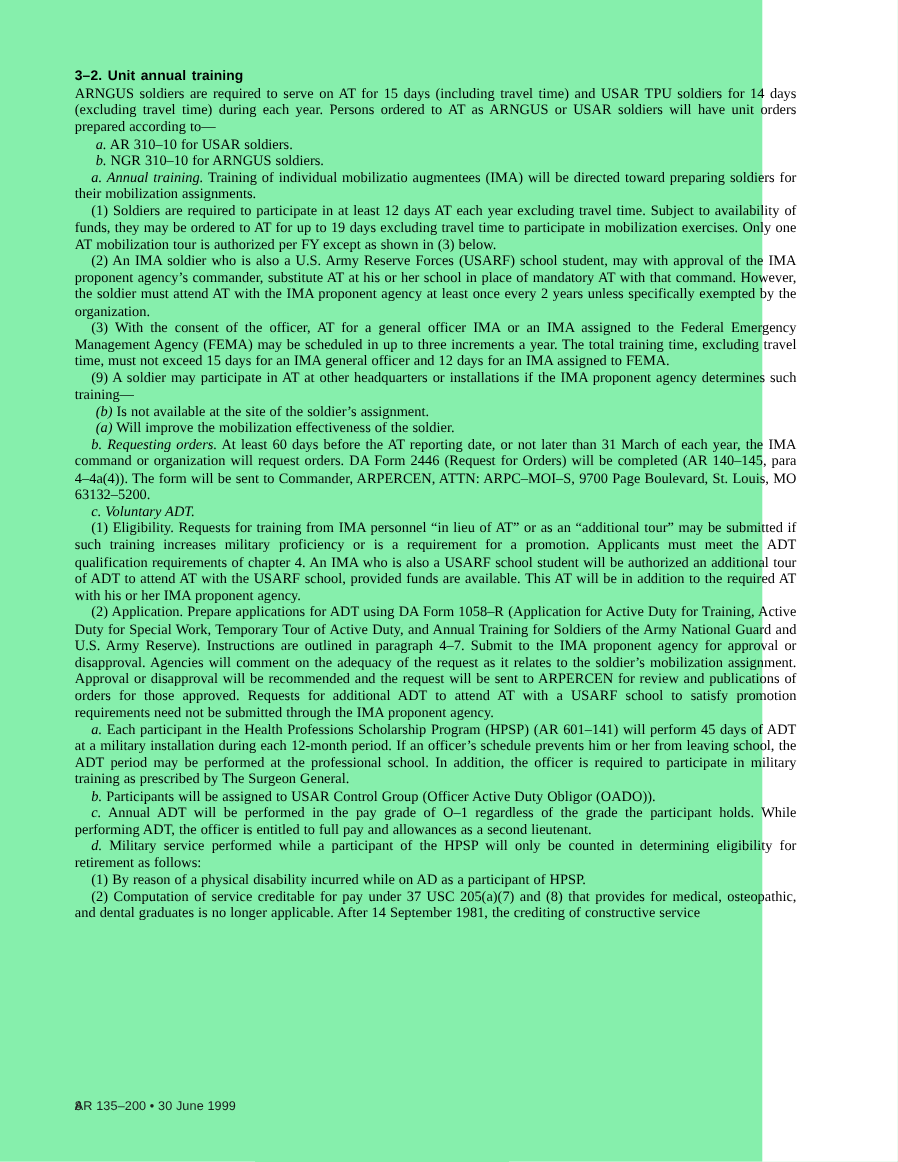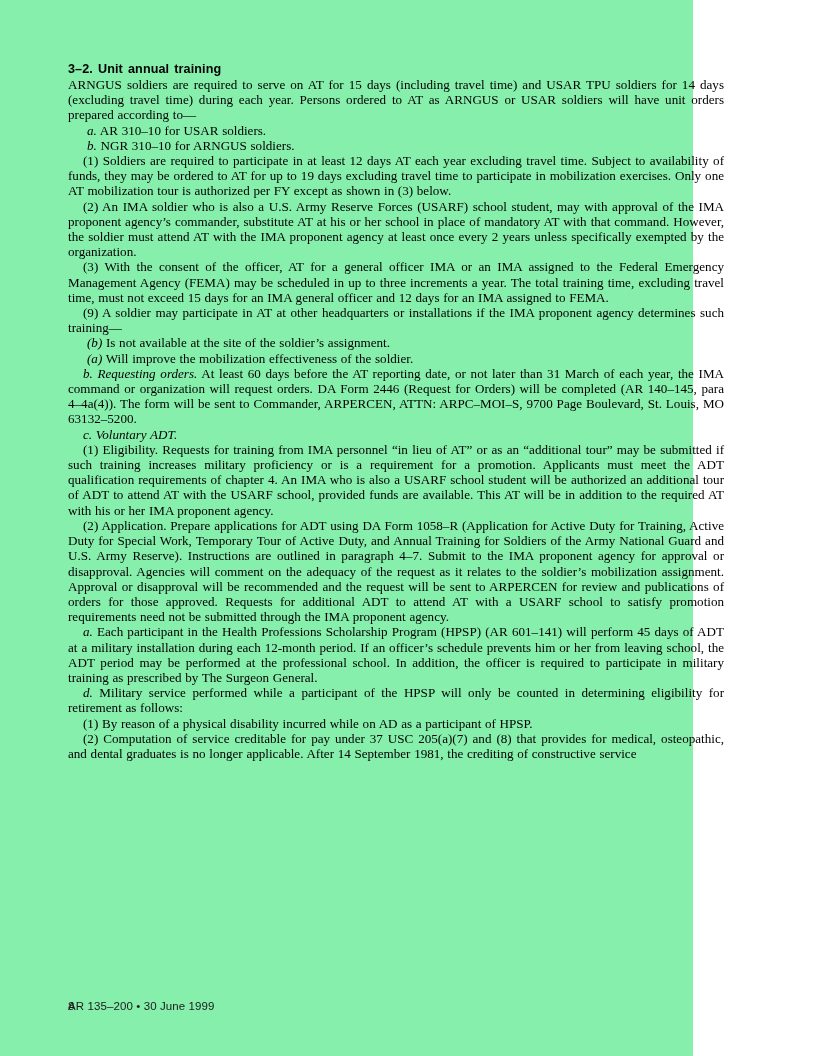--- a/index.html
+++ b/index.html
@@ -90,32 +90,35 @@
 
 <div class="page">
 
   <div class="content">
 
     <h2 class="heading">3–2. Unit annual training</h2>
     <p class="para flush">ARNGUS soldiers are required to serve on AT for 15 days (including travel time) and USAR TPU soldiers for 14 days (excluding travel time) during each year. Persons ordered to AT as ARNGUS or USAR soldiers will have unit orders prepared according to—</p>
     <p class="para indent2"><span class="it">a.</span><span> AR 310–10 for USAR soldiers.</span></p>
     <p class="para indent2"><span class="it">b.</span><span> NGR 310–10 for ARNGUS soldiers.</span></p>
 
+    <p class="para indent"><span class="it">a. Annual training.</span><span> Training of individual mobilizatio augmentees (IMA) will be directed toward preparing soldiers for their mobilization assignments.</span></p>
     <p class="para indent">(1) Soldiers are required to participate in at least 12 days AT each year excluding travel time. Subject to availability of funds, they may be ordered to AT for up to 19 days excluding travel time to participate in mobilization exercises. Only one AT mobilization tour is authorized per FY except as shown in (3) below.</p>
     <p class="para indent">(2) An IMA soldier who is also a U.S. Army Reserve Forces (USARF) school student, may with approval of the IMA proponent agency’s commander, substitute AT at his or her school in place of mandatory AT with that command. However, the soldier must attend AT with the IMA proponent agency at least once every 2 years unless specifically exempted by the organization.</p>
     <p class="para indent">(3) With the consent of the officer, AT for a general officer IMA or an IMA assigned to the Federal Emergency Management Agency (FEMA) may be scheduled in up to three increments a year. The total training time, excluding travel time, must not exceed 15 days for an IMA general officer and 12 days for an IMA assigned to FEMA.</p>
     <p class="para indent">(9) A soldier may participate in AT at other headquarters or installations if the IMA proponent agency determines such training—</p>
     <p class="para indent2"><span class="it">(b)</span><span> Is not available at the site of the soldier’s assignment.</span></p>
     <p class="para indent2"><span class="it">(a)</span><span> Will improve the mobilization effectiveness of the soldier.</span></p>
     <p class="para indent"><span class="it">b. Requesting orders.</span><span> At least 60 days before the AT reporting date, or not later than 31 March of each year, the IMA command or organization will request orders. DA Form 2446 (Request for Orders) will be completed (AR 140–145, para 4–4a(4)). The form will be sent to Commander, ARPERCEN, ATTN: ARPC–MOI–S, 9700 Page Boulevard, St. Louis, MO 63132–5200.</span></p>
     <p class="para indent"><span class="it">c. Voluntary ADT.</span></p>
     <p class="para indent">(1) Eligibility. Requests for training from IMA personnel “in lieu of AT” or as an “additional tour” may be submitted if such training increases military proficiency or is a requirement for a promotion. Applicants must meet the ADT qualification requirements of chapter 4. An IMA who is also a USARF school student will be authorized an additional tour of ADT to attend AT with the USARF school, provided funds are available. This AT will be in addition to the required AT with his or her IMA proponent agency.</p>
     <p class="para indent">(2) Application. Prepare applications for ADT using DA Form 1058–R (Application for Active Duty for Training, Active Duty for Special Work, Temporary Tour of Active Duty, and Annual Training for Soldiers of the Army National Guard and U.S. Army Reserve). Instructions are outlined in paragraph 4–7. Submit to the IMA proponent agency for approval or disapproval. Agencies will comment on the adequacy of the request as it relates to the soldier’s mobilization assignment. Approval or disapproval will be recommended and the request will be sent to ARPERCEN for review and publications of orders for those approved. Requests for additional ADT to attend AT with a USARF school to satisfy promotion requirements need not be submitted through the IMA proponent agency.</p>
 
     <p class="para indent"><span class="it">a.</span><span> Each participant in the Health Professions Scholarship Program (HPSP) (AR 601–141) will perform 45 days of ADT at a military installation during each 12-month period. If an officer’s schedule prevents him or her from leaving school, the ADT period may be performed at the professional school. In addition, the officer is required to participate in military training as prescribed by The Surgeon General.</span></p>
+    <p class="para indent"><span class="it">b.</span><span> Participants will be assigned to USAR Control Group (Officer Active Duty Obligor (OADO)).</span></p>
+    <p class="para indent"><span class="it">c.</span><span> Annual ADT will be performed in the pay grade of O–1 regardless of the grade the participant holds. While performing ADT, the officer is entitled to full pay and allowances as a second lieutenant.</span></p>
     <p class="para indent"><span class="it">d.</span><span> Military service performed while a participant of the HPSP will only be counted in determining eligibility for retirement as follows:</span></p>
     <p class="para indent">(1) By reason of a physical disability incurred while on AD as a participant of HPSP.</p>
     <p class="para indent">(2) Computation of service creditable for pay under 37 USC 205(a)(7) and (8) that provides for medical, osteopathic, and dental graduates is no longer applicable. After 14 September 1981, the crediting of constructive service</p>
 
   </div>
 
   <div class="footer">
     <span class="pageno">8</span>
     <span class="docline">AR 135–200 • 30 June 1999</span>
   </div>

